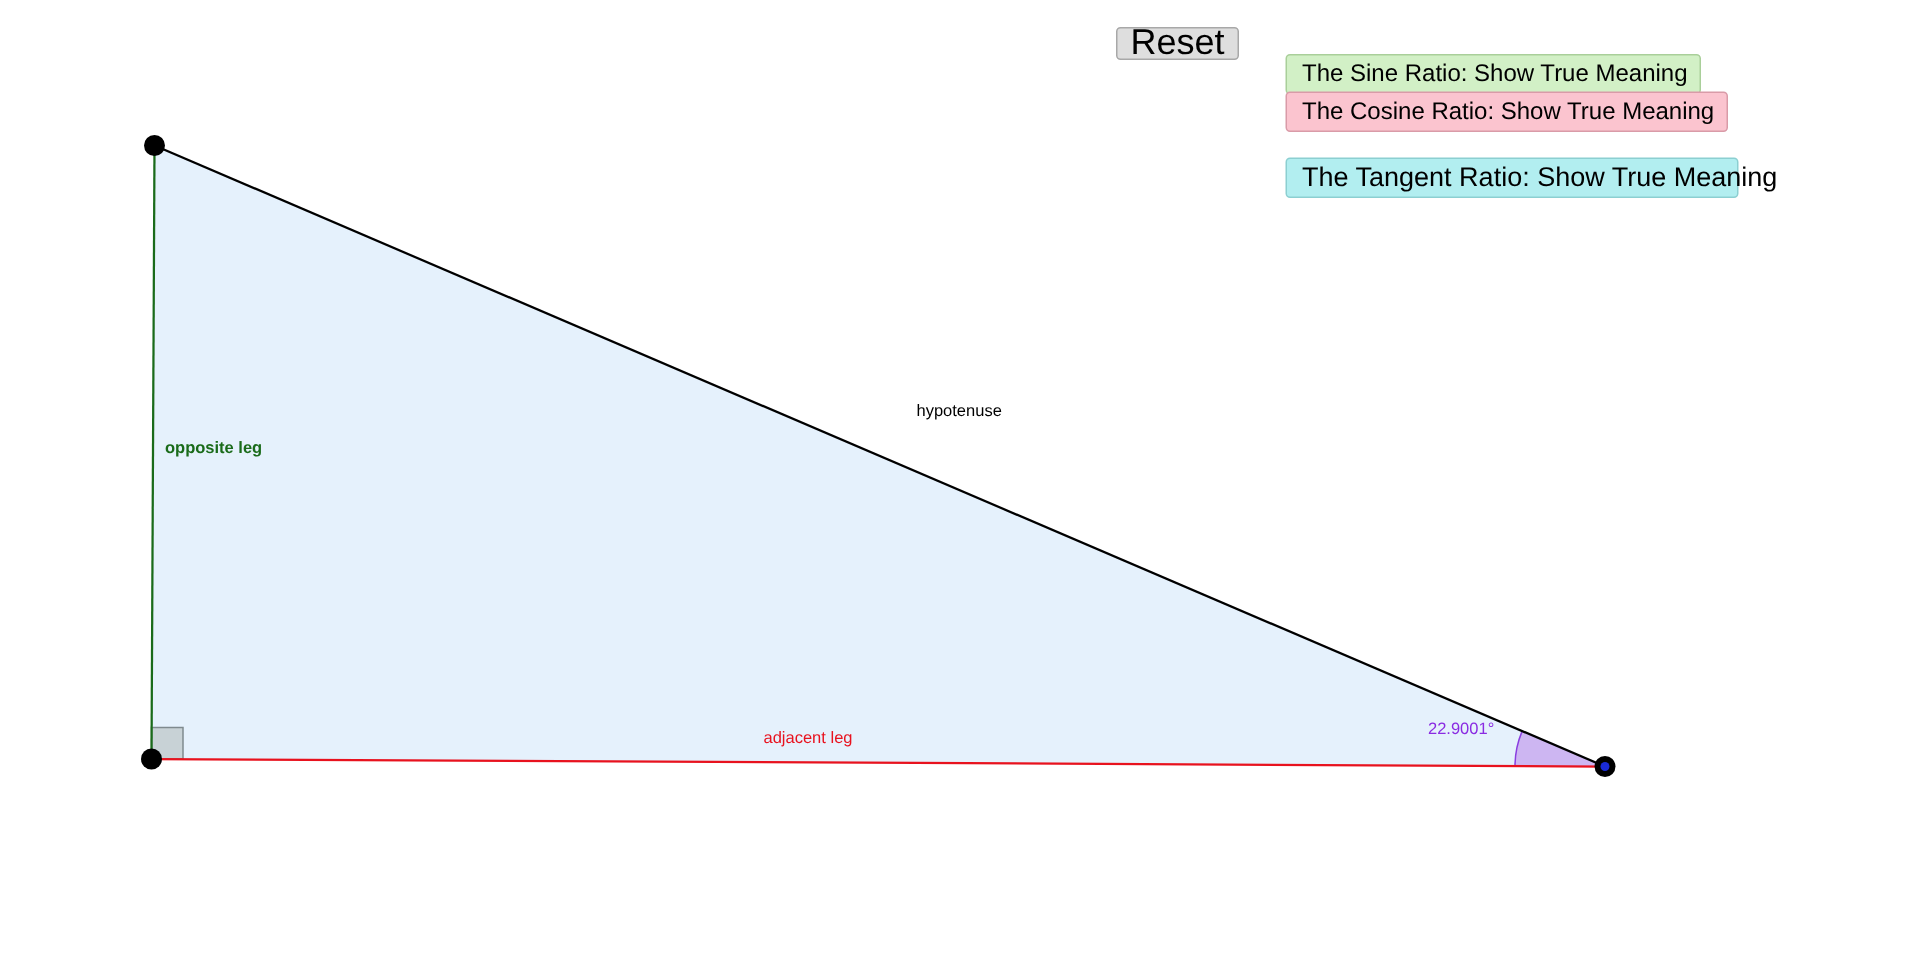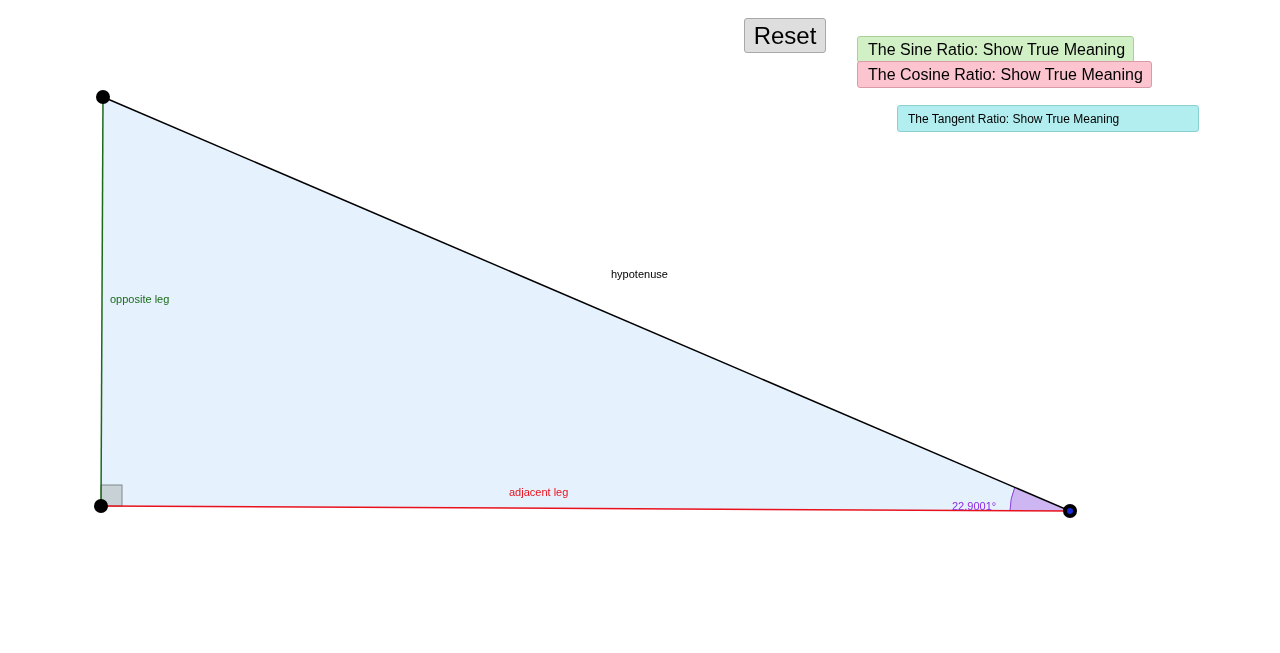--- a/index.html
+++ b/index.html
@@ -5,24 +5,24 @@
     html, body { margin: 0; padding: 0; background: #ffffff; }
     body { width: 1280px; height: 653px; position: relative; overflow: hidden; font-family: "Liberation Sans", sans-serif; }
     #canvas { position: absolute; left: 0; top: 0; }
     .btn {
       position: absolute; box-sizing: border-box;
       border: 1px solid #a8a8a8; border-radius: 3px;
       color: #000; font-family: "Liberation Sans", sans-serif;
       cursor: pointer; padding: 0 10px; white-space: nowrap;
       display: flex; align-items: center;
     }
-    .reset { left: 744px; top: 18px; width: 82px; height: 35px; background: #dedede; font-size: 24px; justify-content: center; padding: 0; }
+    .reset { left: 744px; top: 18px; width: 82px; height: 22px; background: #dedede; font-size: 24px; justify-content: center; padding: 0; }
     .sine { left: 857px; top: 20px; width: 277px; height: 27px; background: #d2f0c6; border-color: #a9cf9a; font-size: 16px; margin-top: 16px; }
     .cosine { left: 857px; top: 61px; width: 295px; height: 27px; background: #fbc4cf; border-color: #d99ba8; font-size: 16px; }
-    .tangent { left: 857px; top: 105px; width: 302px; height: 27px; background: #b2eef0; border-color: #8ccfd1; font-size: 12px; margin-left: 40px; }
+    .tangent { left: 857px; top: 105px; width: 302px; height: 27px; background: #b2eef0; border-color: #8ccfd1; font-size: 18px; }
     .lbl { position: absolute; font-family: "Liberation Sans", sans-serif; font-size: 11px; white-space: nowrap; }
   </style>
 </head>
 <body>
 
 <svg id="canvas" width="1280" height="653">
 
   <polygon points="103,97 101,506 1070,511" fill="#e5f1fc"></polygon>
 
   <rect x="101" y="485" width="21" height="21" fill="#c8d2d6" stroke="#7f8a8e" stroke-width="1"></rect>
@@ -33,21 +33,21 @@
   <line x1="103" y1="97" x2="1070" y2="511" stroke="#000000" stroke-width="1.5"></line>
   <line x1="103" y1="97" x2="101" y2="506" stroke="#1a6b1a" stroke-width="1.5"></line>
   <line x1="101" y1="506" x2="1070" y2="511" stroke="#e8121e" stroke-width="1.5"></line>
 
   <circle cx="103" cy="97" r="7" fill="#000"></circle>
   <circle cx="101" cy="506" r="7" fill="#000"></circle>
   <circle cx="1070" cy="511" r="7" fill="#000"></circle>
   <circle cx="1070" cy="511" r="3" fill="#1a2bd6"></circle>
 </svg>
 
-<div class="lbl" style="left:110px; top:293px; color:#1a6b1a;">opposite leg</div>
+<div class="lbl" style="left:110px; top:293px; color:#1a6b1a;font-weight:bold;">opposite leg</div>
 <div class="lbl" style="left:567px; top:268px; color:#000;margin-left:44px;">hypotenuse</div>
 <div class="lbl" style="left:509px; top:486px; color:#e8121e;">adjacent leg</div>
-<div class="lbl" style="left:952px; top:500px; color:#8a2be2;text-align:right;">22.9001°</div>
+<div class="lbl" style="left:952px; top:480px; color:#8a2be2;text-align:right;">22.9001°</div>
 
 <div class="btn reset">Reset</div>
 <div class="btn sine">The Sine Ratio: Show True Meaning</div>
 <div class="btn cosine">The Cosine Ratio: Show True Meaning</div>
 <div class="btn tangent">The Tangent Ratio: Show True Meaning</div>
 
 </body></html>

